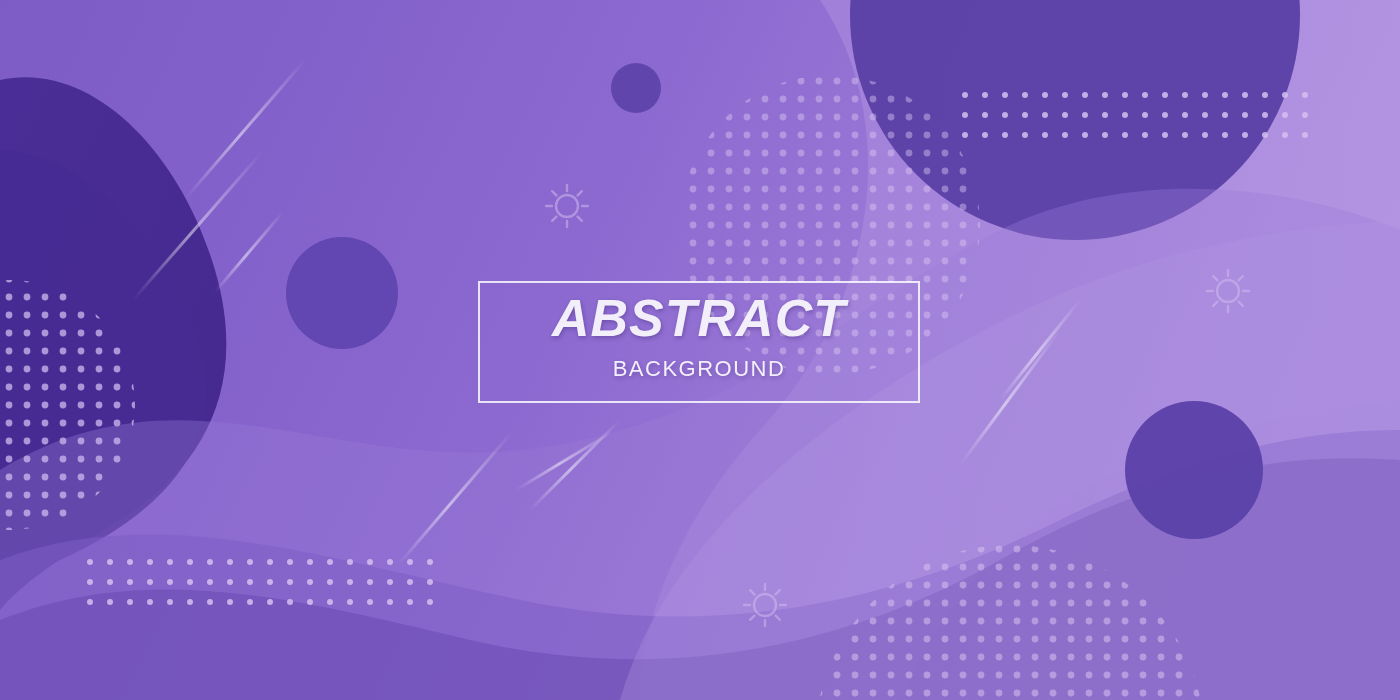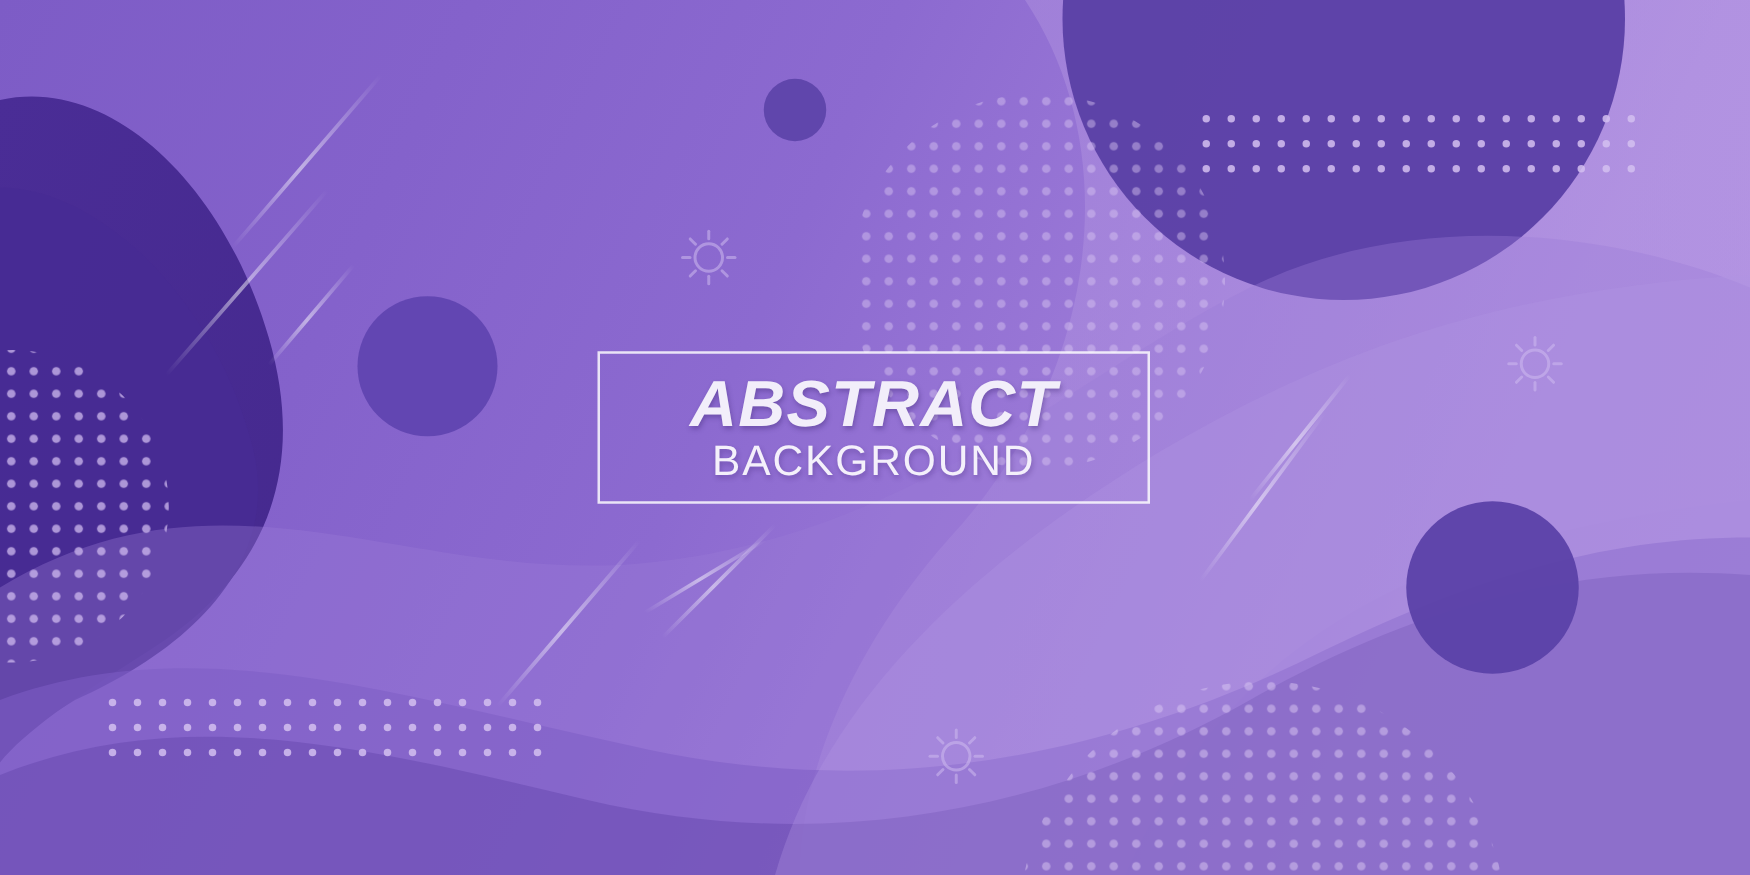--- a/index.html
+++ b/index.html
@@ -46,26 +46,26 @@
     font-weight: bold;
     font-style: italic;
     letter-spacing: 1px;
     color: #f2eefa;
     line-height: 1;
     margin: 0 0 2px 0;
     text-shadow: 1px 2px 4px rgba(52,28,104,0.35);
     white-space: nowrap;
   }
   #title-sub {
-    font-size: 34px;
+    font-size: 22px;
     font-weight: 400;
     letter-spacing: 1.5px;
     color: #f4f0fb;
     line-height: 1;
-    margin: 0;
+    margin: 12px;
     text-shadow: 1px 2px 4px rgba(52,28,104,0.3);
     white-space: nowrap;
   }
 </style>
 </head>
 <body>
 
 <div id="canvas">
 
   <svg class="layer" viewBox="0 0 1400 700" preserveAspectRatio="none">

